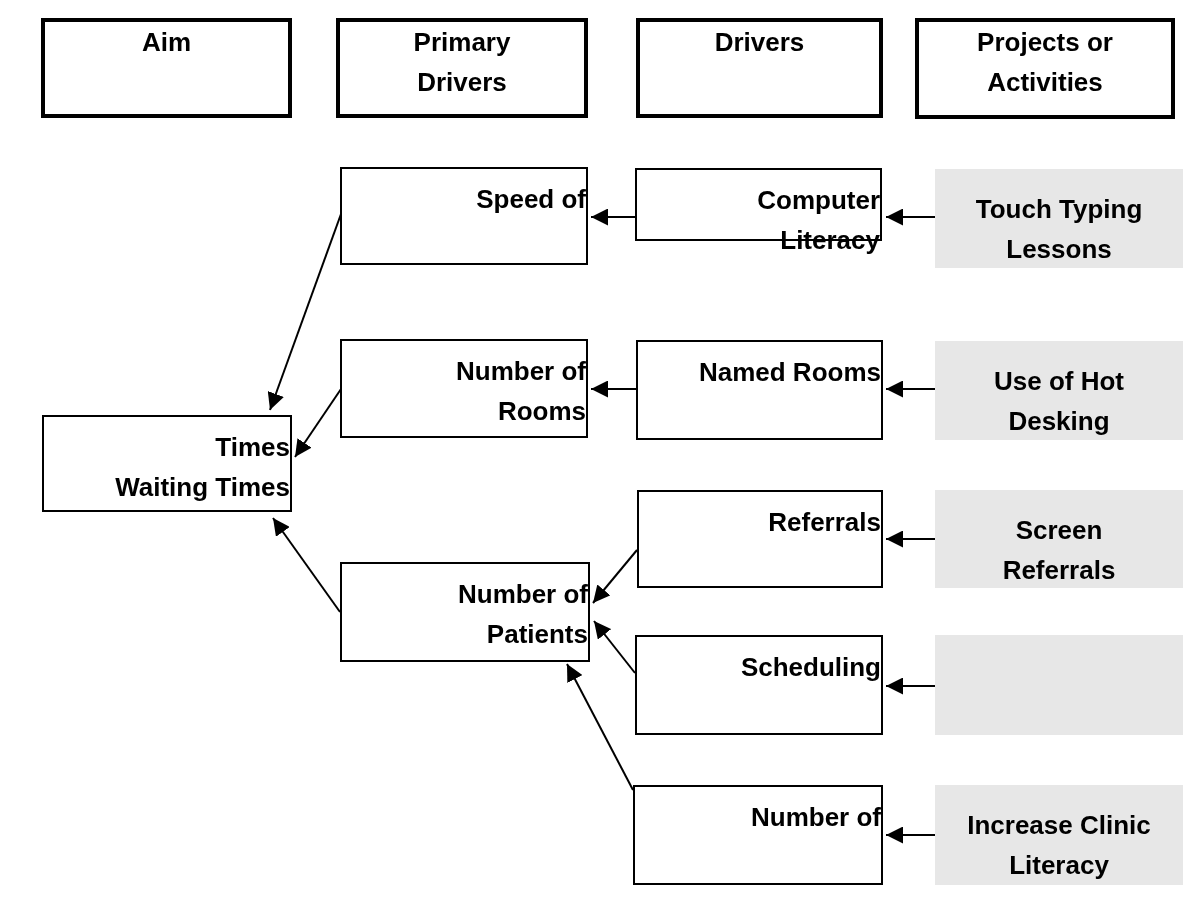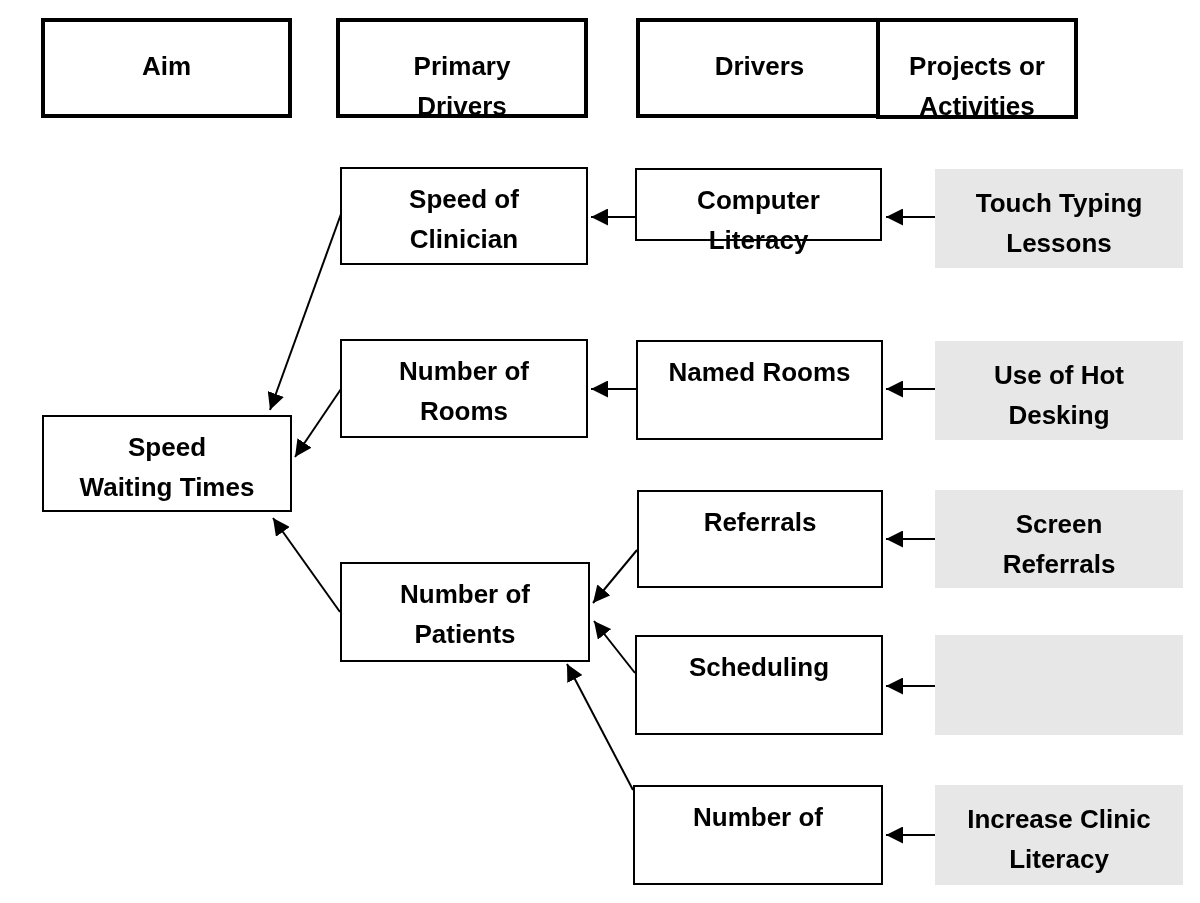--- a/index.html
+++ b/index.html
@@ -6,23 +6,23 @@
   #stage{
     position:relative;width:1200px;height:903px;background:var(--page-bg,#fff);
     font-family:"Liberation Sans","DejaVu Sans",sans-serif;overflow:hidden;
   }
   .box{
     position:absolute;box-sizing:border-box;text-align:center;
     font-weight:bold;font-size:26px;line-height:40px;color:var(--ink,#000);
     background:#fff;
   }
   .box span{display:block;}
-  .hdr{border:4px solid var(--ink,#000);padding-top:24px;}
-  .drv{border:2px solid var(--ink,#000);padding-top:10px;}
-  .act{border:none;background:var(--activity-bg,#e7e7e7);padding-top:14px;}
+  .hdr{border:4px solid var(--ink,#000);padding-top:0;}
+  .drv{border:2px solid var(--ink,#000);padding-top:10px;text-align:right;}
+  .act{border:none;background:var(--activity-bg,#e7e7e7);padding-top:20px;}
   #arrows{position:absolute;left:0;top:0;width:1200px;height:903px;pointer-events:none;}
   #arrows line{stroke:var(--ink,#000);stroke-width:2;}
 </style>
 </head>
 <body>
 
 <div id="stage">
 
   <svg id="arrows" viewBox="0 0 1200 903" xmlns="http://www.w3.org/2000/svg">
     <defs>
@@ -52,33 +52,32 @@
     <span>Aim</span>
     <span></span>
   </div>
   <div class="box hdr" style="left:336px;top:18px;width:252px;height:100px">
     <span>Primary</span>
     <span>Drivers</span>
   </div>
   <div class="box hdr" style="left:636px;top:18px;width:247px;height:100px">
     <span>Drivers</span>
   </div>
-  <div class="box hdr" style="left:876px;top:18px;width:202px;height:101px">
+  <div class="box hdr" style="left:915px;top:18px;width:260px;height:101px">
     <span>Projects or</span>
     <span>Activities</span>
   </div>
 
   <div class="box drv" style="left:42px;top:415px;width:250px;height:97px">
-    <span>Speed</span>
+    <span>Times</span>
     <span>Waiting Times</span>
   </div>
 
   <div class="box drv" style="left:340px;top:167px;width:248px;height:98px">
     <span>Speed of</span>
-    <span>Clinician</span>
   </div>
   <div class="box drv" style="left:340px;top:339px;width:248px;height:99px">
     <span>Number of</span>
     <span>Rooms</span>
   </div>
   <div class="box drv" style="left:340px;top:562px;width:250px;height:100px">
     <span>Number of</span>
     <span>Patients</span>
   </div>
 

